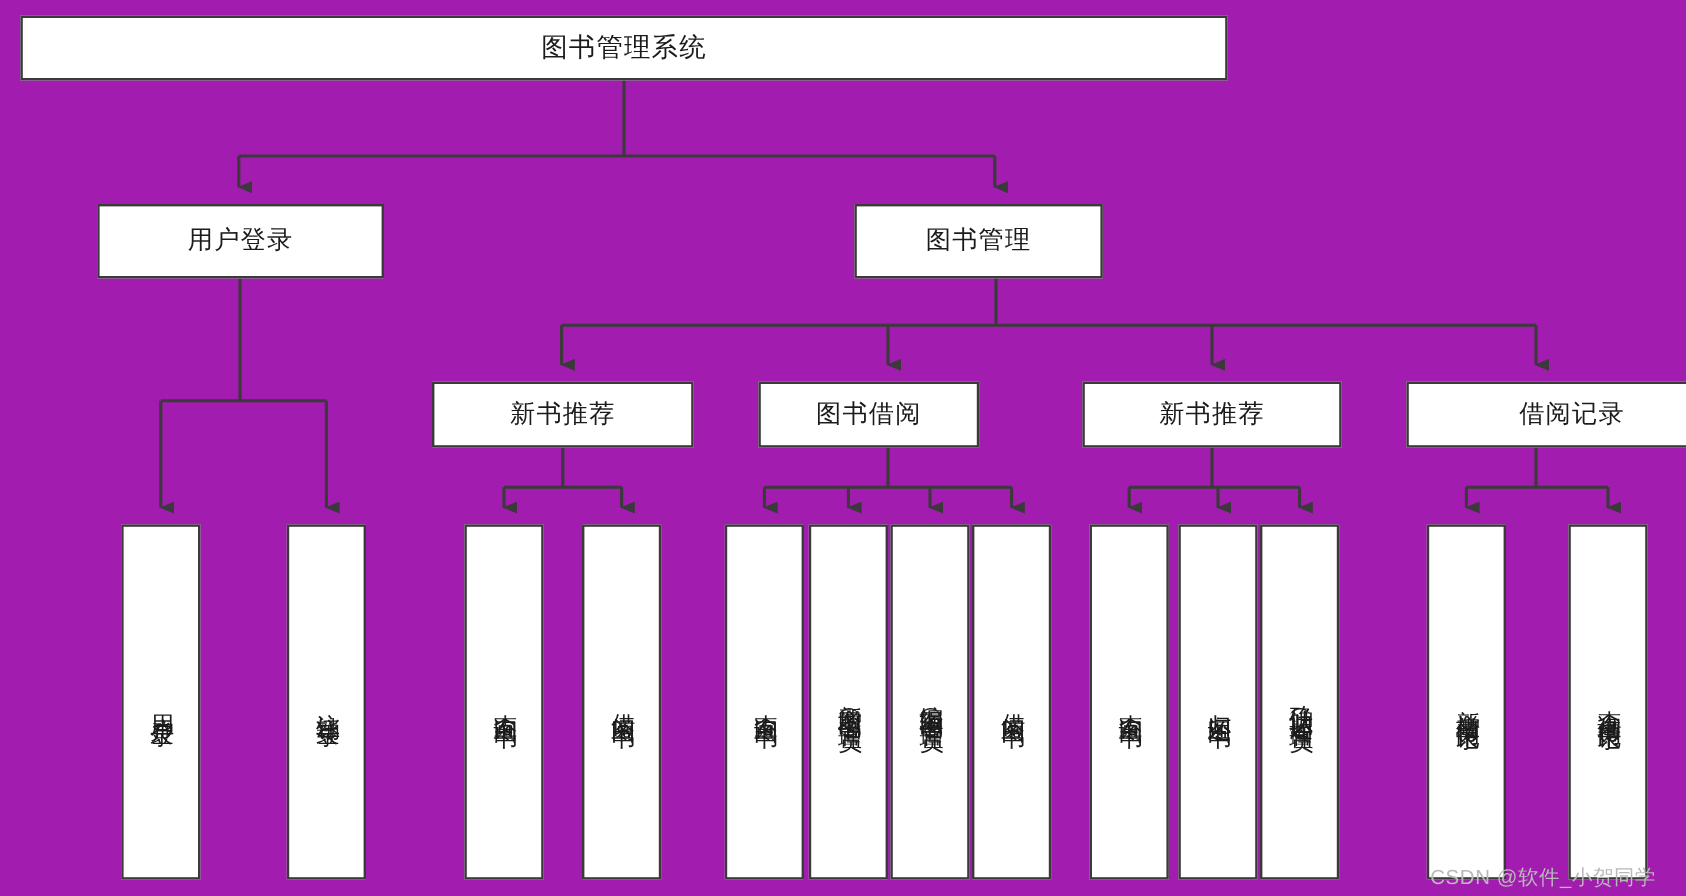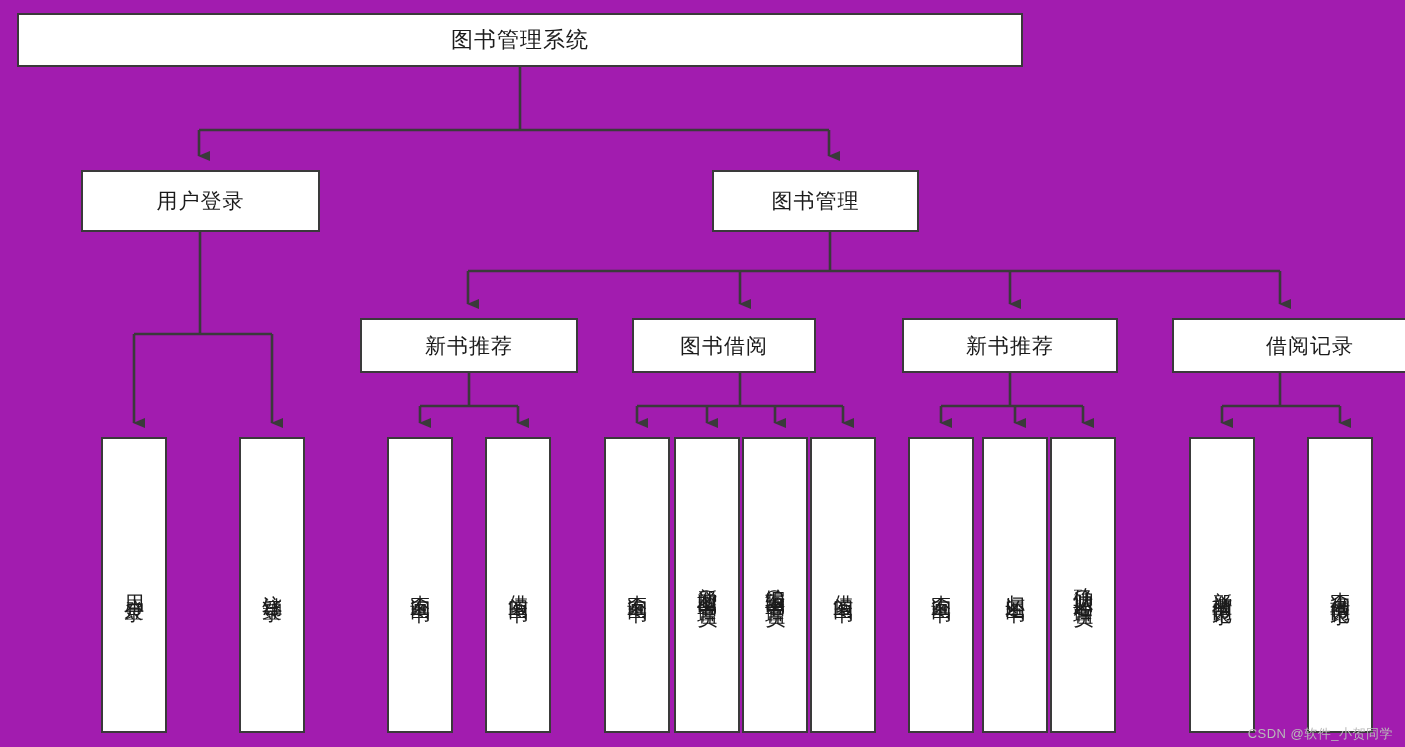--- a/index.html
+++ b/index.html
@@ -51,23 +51,23 @@
   .vtext {
     writing-mode: vertical-rl;
     text-orientation: upright;
     white-space: nowrap;
     line-height: 1.08;
     letter-spacing: 3px;
     display: block;
   }
   .watermark {
     position: absolute;
-    right: 12px;
+    right: 25px;
     bottom: 4px;
-    font-size: 13px;
+    font-size: 17px;
     color: #b9b9b9;
     letter-spacing: 0.5px;
     white-space: nowrap;
     font-family: "Liberation Sans", "DejaVu Sans", sans-serif;
   }
 </style>
 </head>
 <body>
 
 <div id="canvas">

